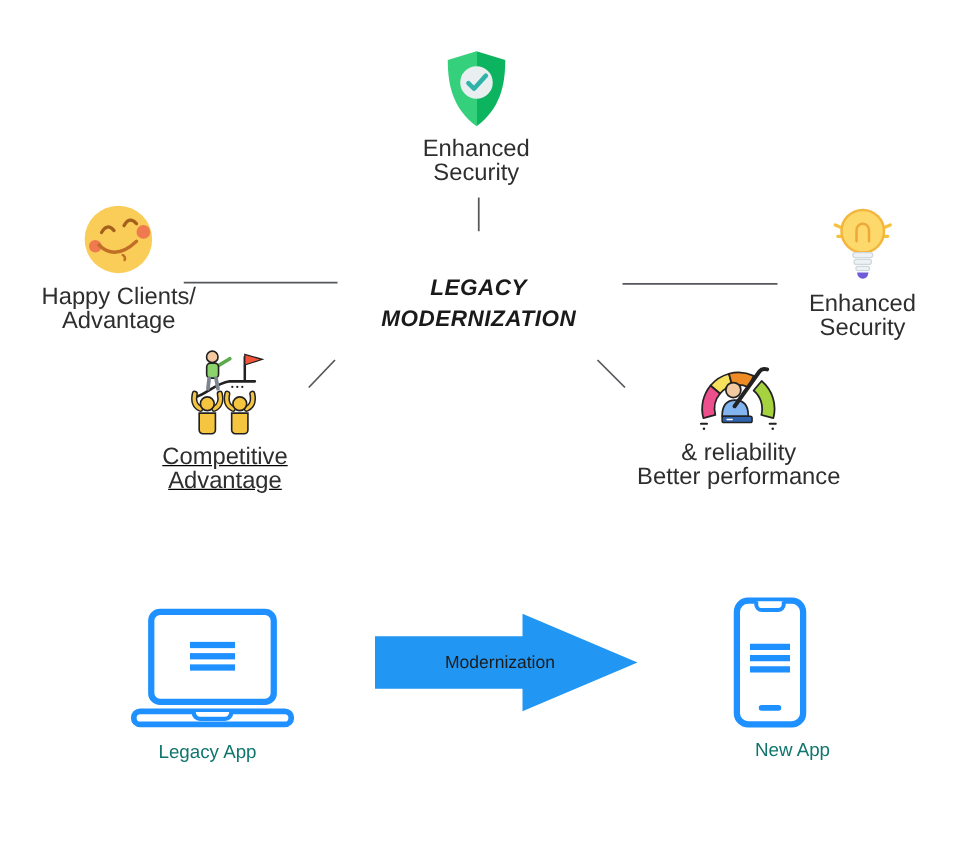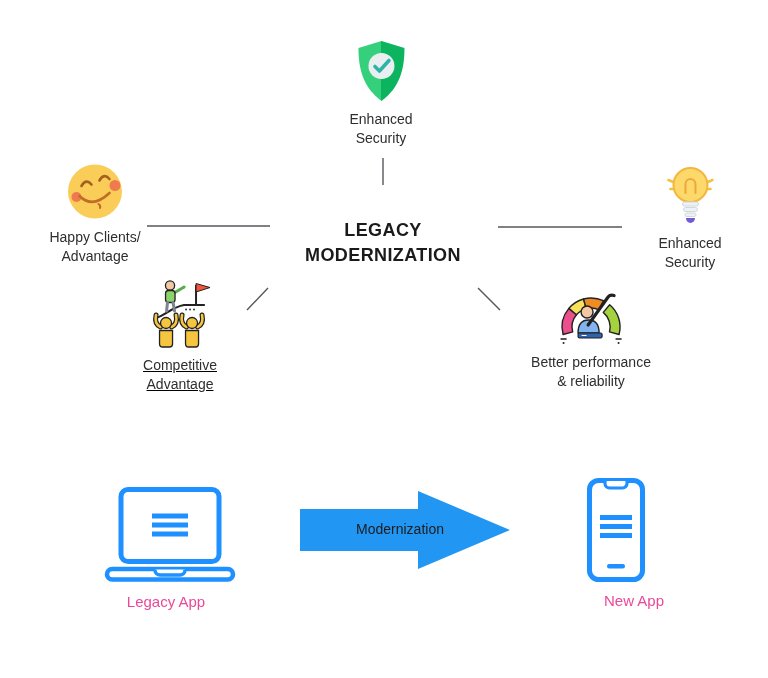--- a/index.html
+++ b/index.html
@@ -6,38 +6,38 @@
   .canvas{
     position:relative;width:768px;height:678px;background:#ffffff;
     font-family:"Liberation Sans", sans-serif;overflow:hidden;margin:0 auto;
   }
   .connectors{position:absolute;left:0;top:0;width:768px;height:678px;pointer-events:none;}
   .node{
     position:absolute;transform:translateX(-50%);
     display:flex;flex-direction:column;align-items:center;text-align:center;
   }
   .node .label{
-    margin-top:8px;font-size:14px;line-height:19px;color:#2e2e2e;white-space:nowrap;
+    margin-top:8px;font-size:19px;line-height:19px;color:#2e2e2e;white-space:nowrap;
   }
   .node .label span{display:block;}
   .center-title{
     position:absolute;left:383px;top:218px;transform:translateX(-50%);
     font-size:18px;font-weight:bold;line-height:25px;letter-spacing:0.4px;
-    color:#1a1a1a;text-align:center;white-space:nowrap;
+    color:#1a1a1a;text-align:center;white-space:nowrap;font-style:italic;
   }
   .center-title span{display:block;}
   .arrow-wrap{position:absolute;left:300px;top:490px;width:212px;height:80px;}
   .arrow-label{
     position:absolute;left:300px;top:490px;width:200px;height:78px;
     display:flex;align-items:center;justify-content:center;
     font-size:14px;font-weight:500;color:#1c1c1c;
   }
   .app-label{
     position:absolute;transform:translateX(-50%);
-    font-size:15px;color:#ec4899;white-space:nowrap;
+    font-size:15px;color:#0f766e;white-space:nowrap;
   }
 </style>
 </head>
 <body>
 
 <div class="canvas">
 
   <svg class="connectors" viewBox="0 0 768 678">
     <line x1="147" y1="226" x2="270" y2="226" stroke="#55575b" stroke-width="1.4"></line>
     <line x1="498" y1="227" x2="622" y2="227" stroke="#55575b" stroke-width="1.4"></line>
@@ -142,22 +142,22 @@
       <path d="M8 58 h5 M63 58 h5" stroke="#222" stroke-width="1.5" stroke-linecap="round"></path>
       <circle cx="10.5" cy="62" r="1" fill="#222"></circle>
         <circle cx="65.5" cy="62" r="1" fill="#222"></circle>
       <path d="M25 52 q0 -13 10.5 -13 q10.5 0 10.5 13 z" fill="#82b4f0" stroke="#222" stroke-width="1.4"></path>
       <circle cx="34" cy="31" r="6" fill="#f2c9a0" stroke="#222" stroke-width="1.4"></circle>
       <path d="M35 44 L55 16 q2 -2.5 6 -1.5" stroke="#222" stroke-width="3.2" fill="none" stroke-linecap="round"></path>
       <rect x="25" y="52" width="24" height="5" rx="1.5" fill="#2f63ad" stroke="#222" stroke-width="1.2"></rect>
       <path d="M29 54.5 h4" stroke="#ffffff" stroke-width="1.2" stroke-linecap="round"></path>
     </svg>
     <div class="label">
+      <span>&amp; reliability</span>
       <span>Better performance</span>
-      <span>&amp; reliability</span>
     </div>
   </div>
 
   <svg style="position:absolute;left:104px;top:486px;" width="132" height="98" viewBox="0 0 132 98">
     <rect x="17" y="3.5" width="98" height="72" rx="7" fill="none" stroke="#1e90ff" stroke-width="5"></rect>
     <rect x="48" y="27.5" width="36" height="5" fill="#1e90ff"></rect>
     <rect x="48" y="36.5" width="36" height="5" fill="#1e90ff"></rect>
     <rect x="48" y="45.5" width="36" height="5" fill="#1e90ff"></rect>
     <rect x="3" y="83" width="126" height="10.5" rx="5.2" fill="#ffffff" stroke="#1e90ff" stroke-width="4.6"></rect>
     <path d="M51 83.5 v0.5 a5 5 0 0 0 5 5 h20 a5 5 0 0 0 5 -5 v-0.5" fill="#ffffff" stroke="#1e90ff" stroke-width="3.4"></path>

